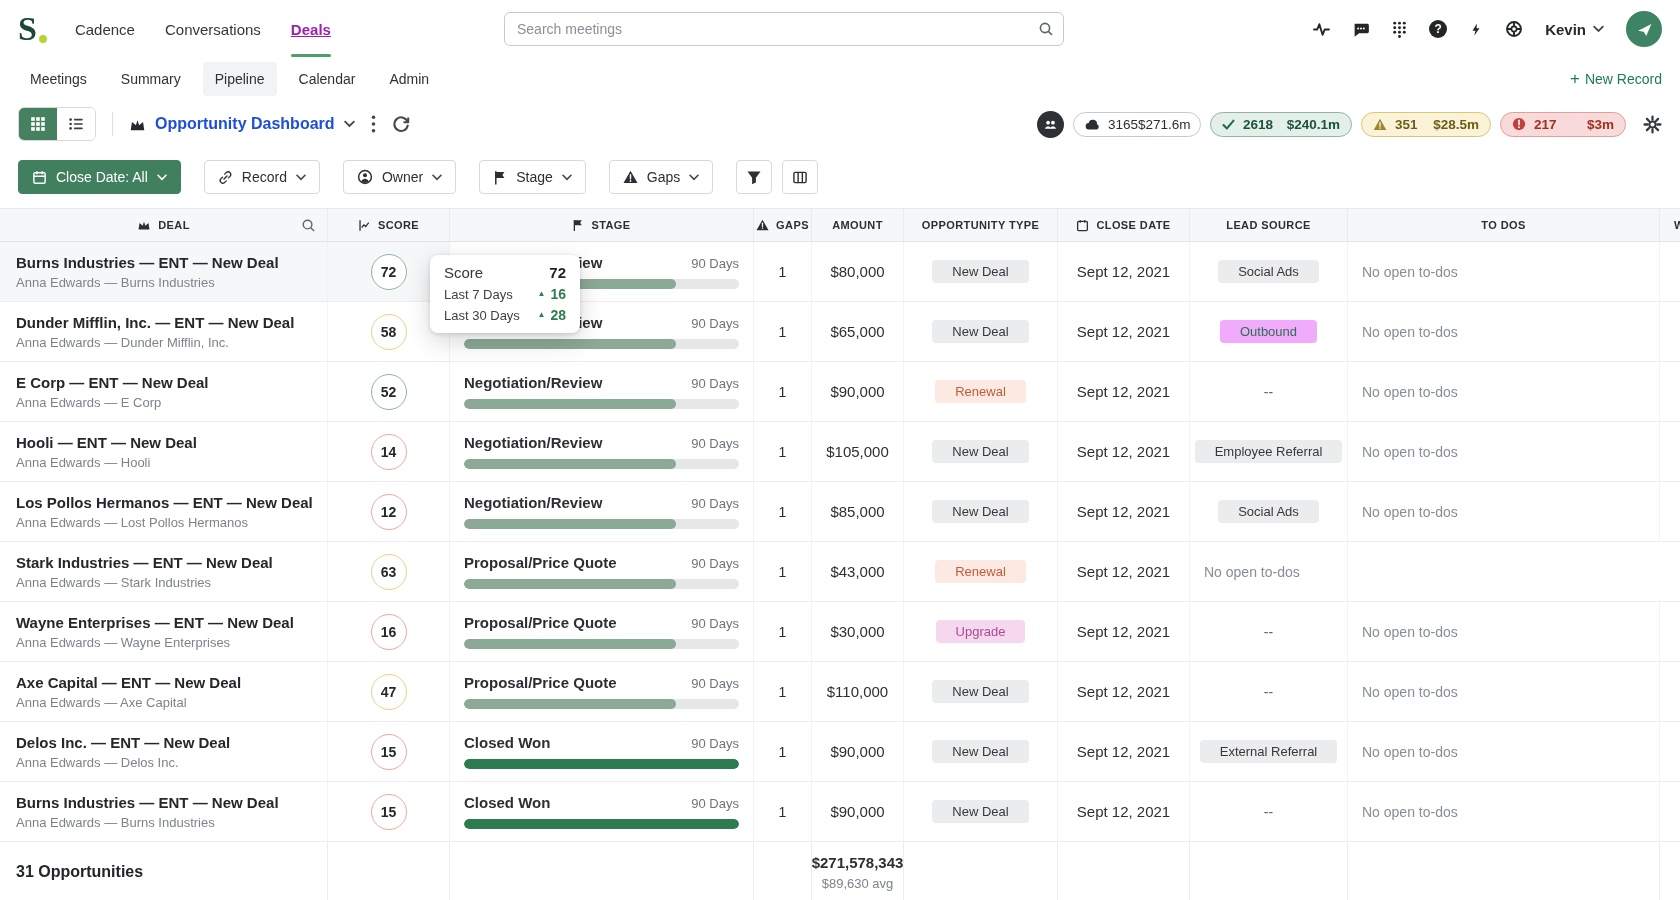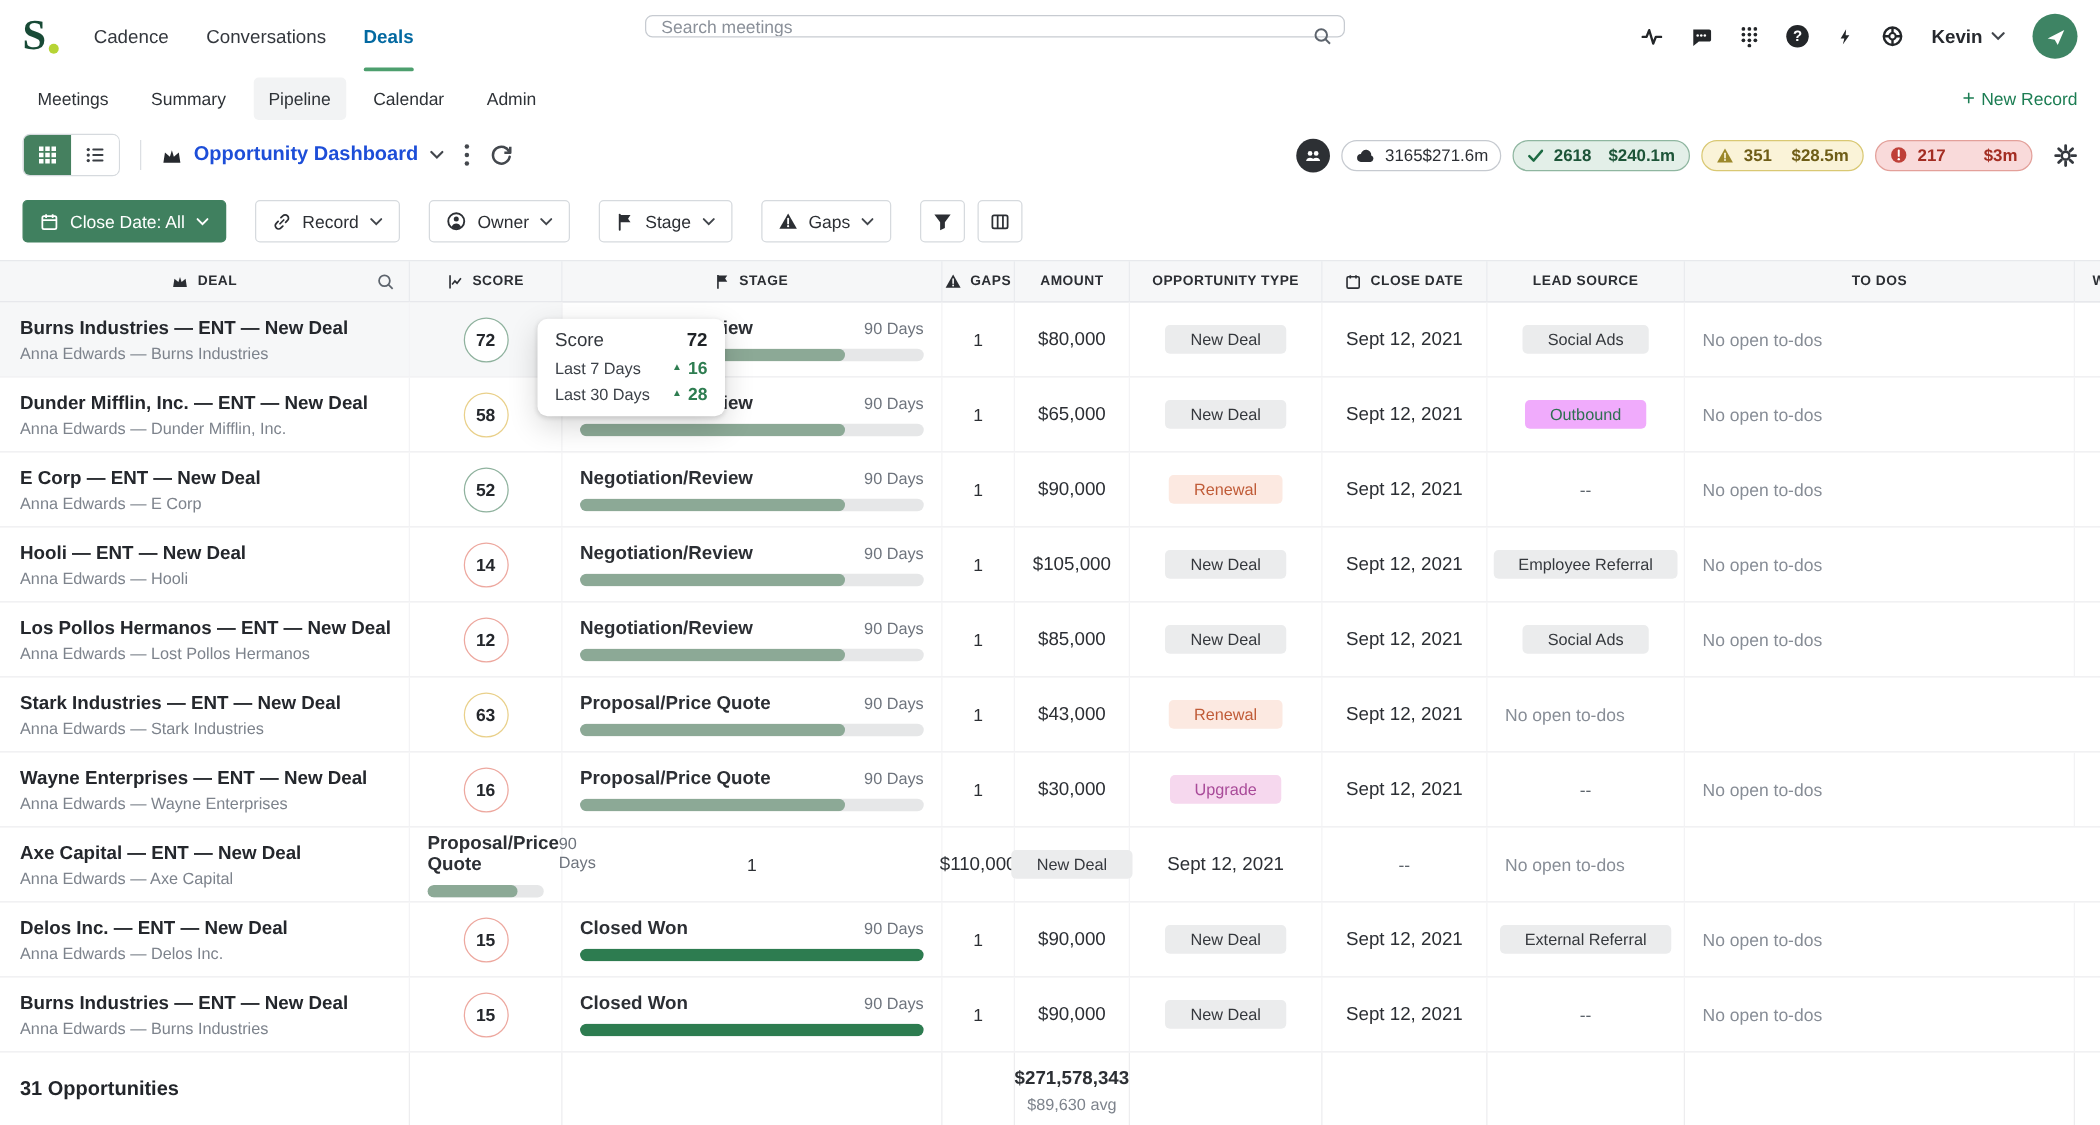--- a/index.html
+++ b/index.html
@@ -8,23 +8,23 @@
   body { position:relative; }
   svg { display:block; }
 
   
   .topbar { height:58px; display:flex; align-items:center; padding:0 18px; position:relative; background:#fff; }
   .logo { display:flex; align-items:flex-start; margin-right:28px; cursor:pointer; }
   .logo-s { font-family:"Liberation Serif", serif; font-weight:bold; font-size:34px; line-height:34px; color:#184a36; }
   .logo-dot { width:8px; height:8px; border-radius:50%; background:#b6d435; align-self:flex-end; margin:0 0 3px 2px; }
   .topnav { display:flex; align-items:stretch; height:58px; gap:30px; }
   .topnav-item { display:flex; align-items:center; font-size:15px; color:#33373d; position:relative; cursor:pointer; }
-  .topnav-item.active { font-weight:bold; color:#0369a1; }
+  .topnav-item.active { font-weight:bold; color:#a21caf;text-decoration:underline; }
   .topnav-item.active::after { content:""; position:absolute; left:0; right:0; bottom:1px; height:3px; border-radius:2px; background:#4d9f6e; }
-  .search-wrap { position:absolute; left:516px; top:12px; width:560px; height:18px;border-radius:12px; }
+  .search-wrap { position:absolute; left:504px; top:12px; width:560px; height:34px;border-radius:12px; }
   .search-input { width:100%; height:100%; border:1px solid #c7cbd1; border-radius:6px; padding:0 34px 0 12px;
     font-size:14px; color:#33373d; font-family:inherit; background:#fff; }
   .search-input::placeholder { color:#8a9099; }
   .search-ic { position:absolute; right:10px; top:9px; color:#5d646d; }
   .top-right { margin-left:auto; display:flex; align-items:center; gap:22px; }
   .tr-ic { color:#232629; cursor:pointer; display:flex; align-items:center; }
   .circle-ic { width:18px; height:18px; border-radius:50%; background:#232629; color:#fff; font-size:12px; font-weight:bold;
     display:flex; align-items:center; justify-content:center; }
   .user { display:flex; align-items:center; gap:7px; font-size:15px; font-weight:bold; color:#26292e; cursor:pointer; }
   .avatar { width:36px; height:36px; border-radius:50%; background:#3e8464; display:flex; align-items:center; justify-content:center; cursor:pointer; }
@@ -651,20 +651,23 @@
       <span class="lead-none">--</span>
     </div>
     <div class="cell c-todos">No open to-dos</div>
     <div class="cell c-extra"></div>
   </div>
     <div class="trow grid-cols">
     <div class="cell c-deal">
       <div class="deal-title">Axe Capital — ENT — New Deal</div>
       <div class="deal-sub">Anna Edwards — Axe Capital</div>
     </div>
+    <div class="cell c-score">
+      <div class="score-circle sc-yellow">47</div>
+    </div>
     <div class="cell c-stage">
       <div class="stage-line">
         <span class="stage-name">Proposal/Price Quote</span>
         <span class="stage-days">90 Days</span>
       </div>
       <div class="bar-track">
         <div class="bar-fill open" style="width: 77%;"></div>
       </div>
     </div>
     <div class="cell c-gaps">1</div>

